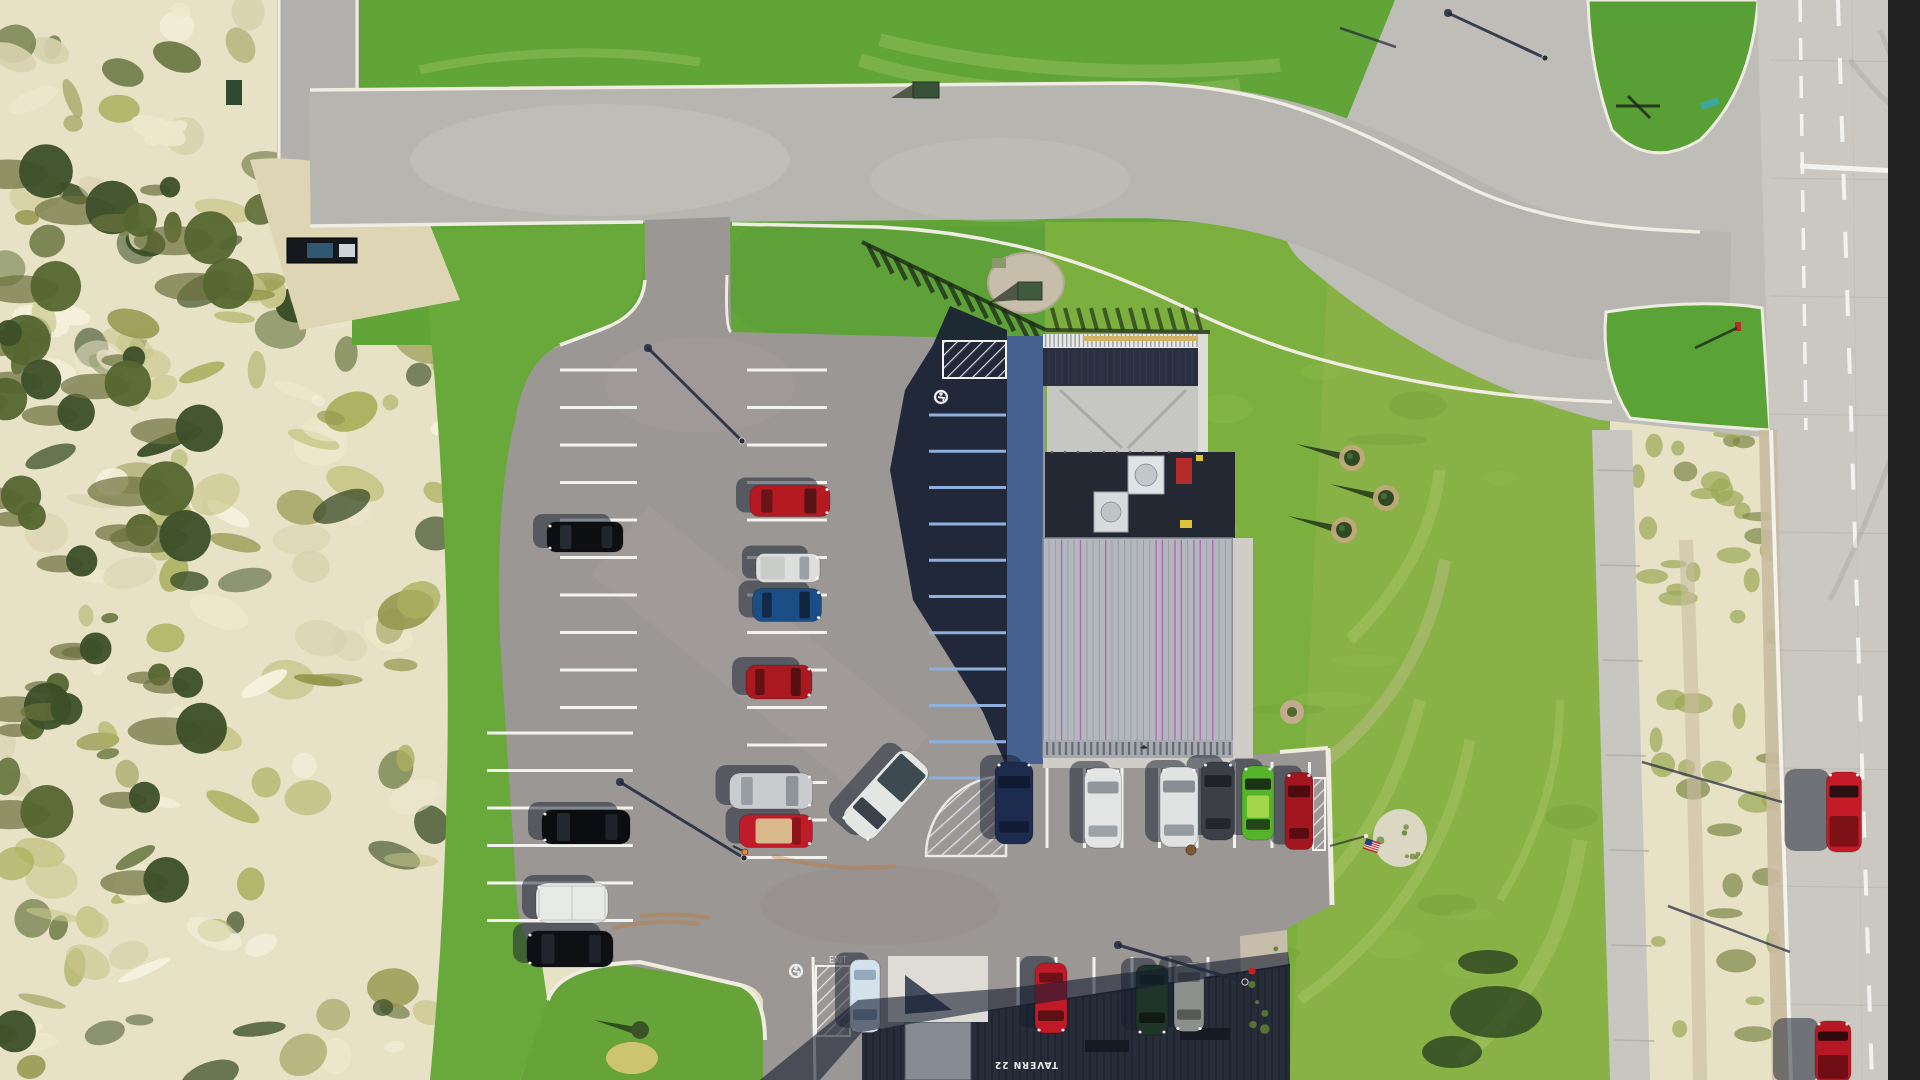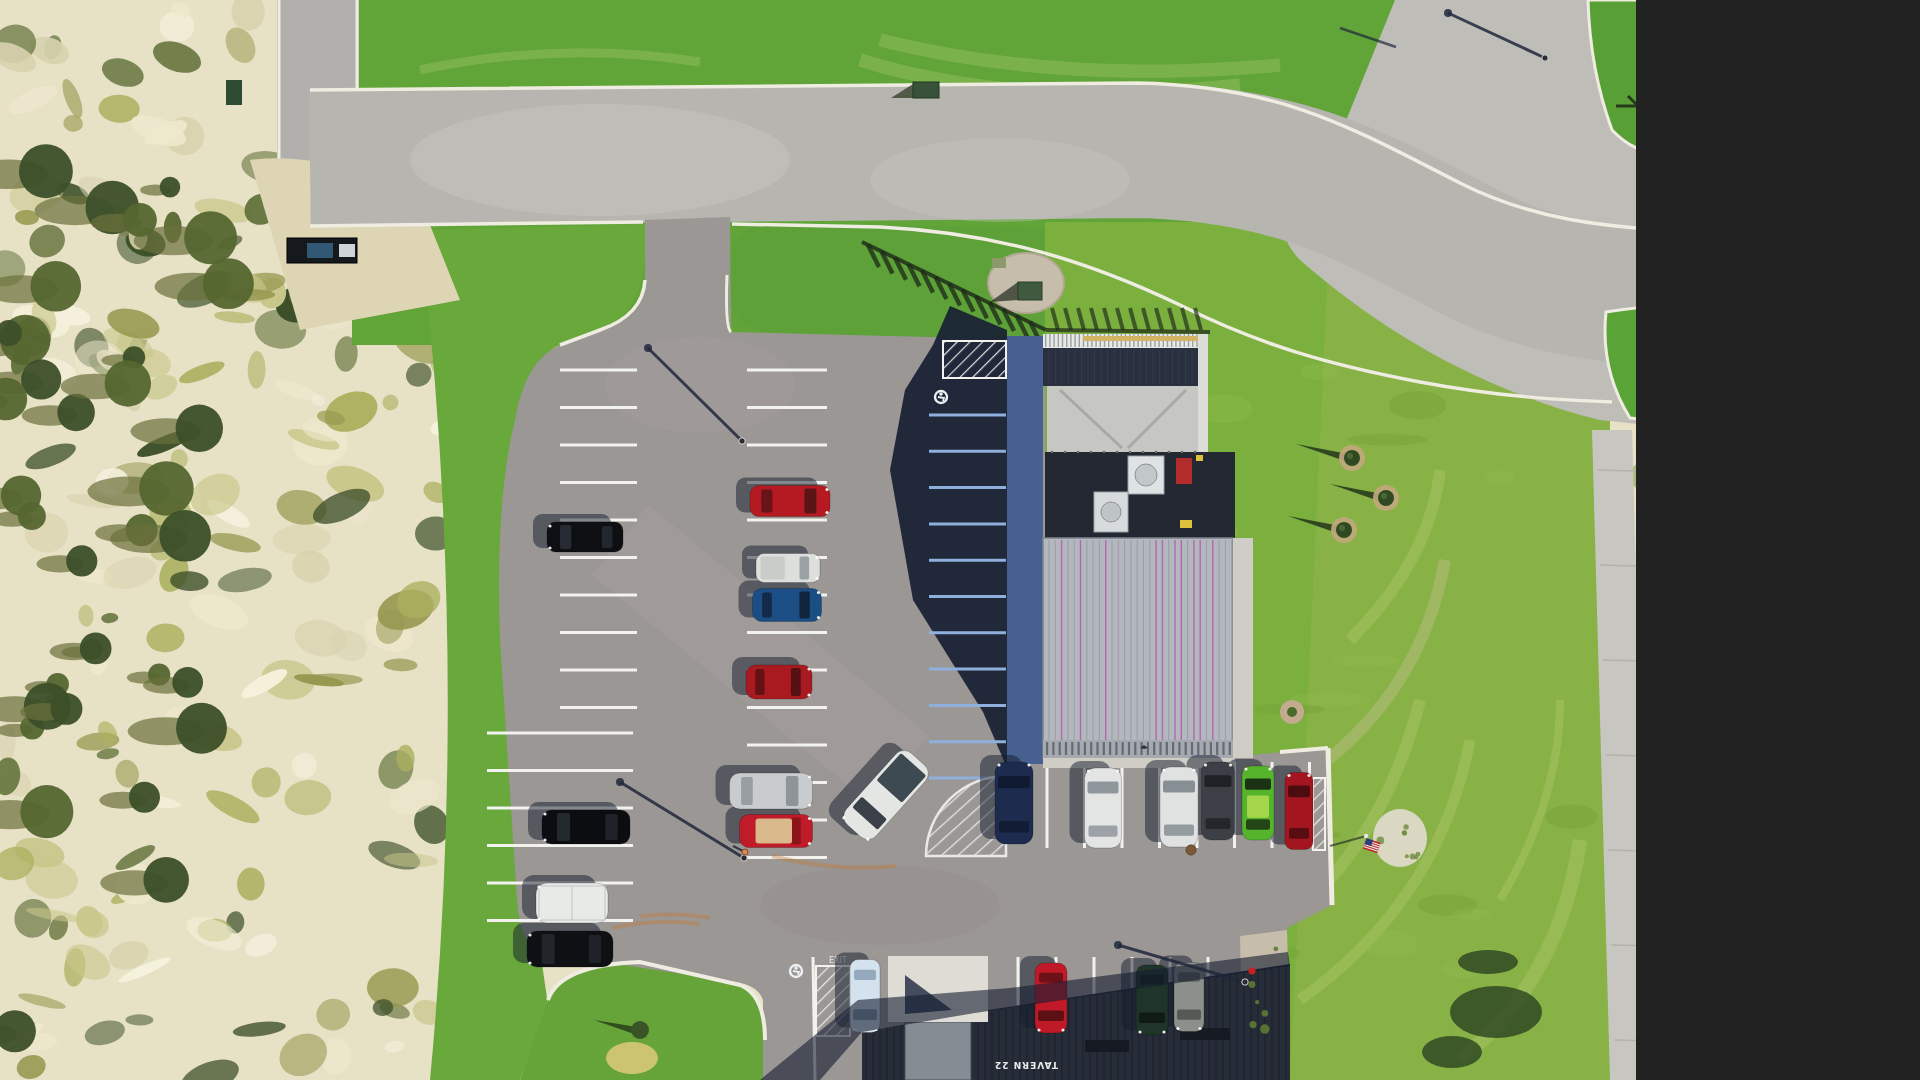--- a/index.html
+++ b/index.html
@@ -1,16 +1,16 @@
 <!DOCTYPE html>
 <html><head>
 <meta charset="utf-8">
 <style>
   html,body{margin:0;padding:0;background:#222;}
-  #stage{width:1636px;height:1080px;position:relative;overflow:hidden;font-family:"DejaVu Sans",sans-serif;}
+  #stage{width:1888px;height:1080px;position:relative;overflow:hidden;font-family:"DejaVu Sans",sans-serif;}
   svg{display:block}
   text{font-family:"DejaVu Sans",sans-serif;}
 </style>
 </head>
 <body>
 
 <div id="stage">
 <svg id="scene" width="1920" height="1080" viewBox="0 0 1920 1080">
   <defs>
     <pattern id="hatch" width="9" height="9" patternUnits="userSpaceOnUse" patternTransform="rotate(45)">

